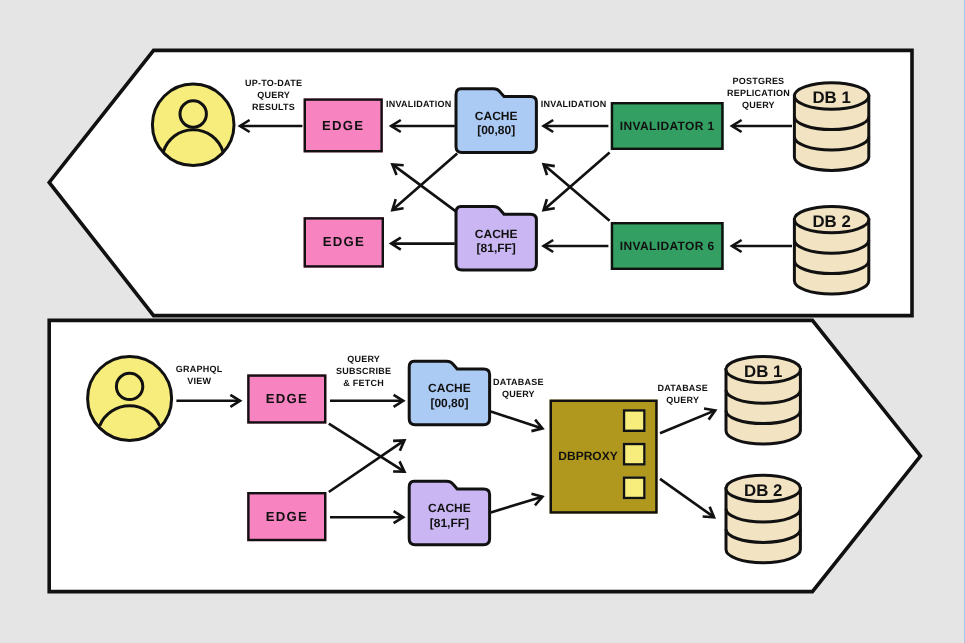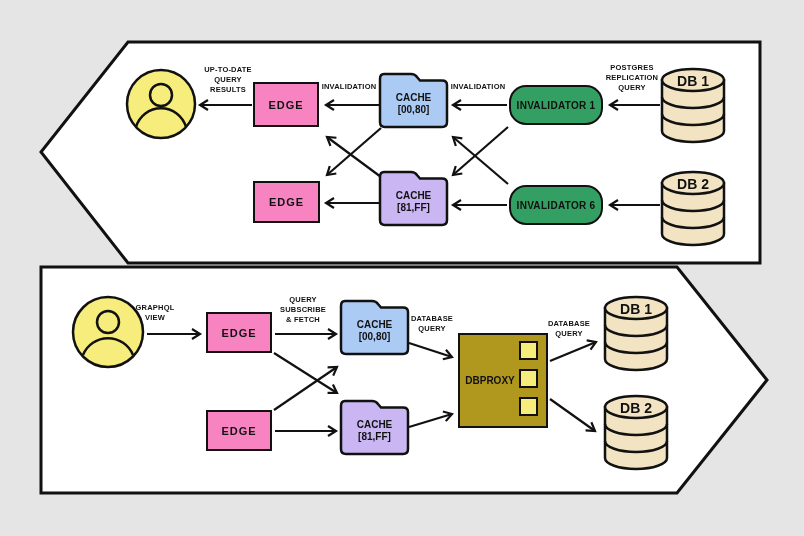--- a/index.html
+++ b/index.html
@@ -4,21 +4,21 @@
 <style>
   html,body{margin:0;padding:0;background:#2F96FC;}
   .canvas{position:relative;width:804px;height:536px;background:#e5e5e5;overflow:hidden;
           font-family:"Liberation Sans",sans-serif;color:#111;}
   svg{position:absolute;left:0;top:0;}
   .lbl{position:absolute;font-weight:bold;font-size:7.5px;line-height:1.3;text-align:center;
        white-space:pre-line;letter-spacing:.2px;color:#111;}
   .node{position:absolute;display:flex;align-items:center;justify-content:center;
         border:2.5px solid #111;font-weight:bold;box-sizing:border-box;color:#111;}
   .edge-box{background:#F783C1;font-size:11px;letter-spacing:1px;}
-  .inv-box{background:#339F62;font-size:10px;letter-spacing:.3px;border-radius:17px;}
+  .inv-box{background:#339F62;font-size:10px;letter-spacing:.3px;}
   .cache-lbl{position:absolute;display:flex;align-items:center;justify-content:center;
              font-weight:bold;font-size:10px;line-height:1.2;text-align:center;white-space:pre-line;color:#111;}
   .db-lbl{position:absolute;font-weight:bold;font-size:14px;text-align:center;color:#111;}
   .proxy{position:absolute;left:458px;top:333px;width:90px;height:95px;background:#B0981F;
          border:2.5px solid #111;box-sizing:border-box;padding-left:32px;}
   .proxy-label{position:absolute;left:2px;top:0;bottom:0;width:56px;display:flex;align-items:center;
                justify-content:center;font-weight:bold;font-size:10px;color:#111;}
   .proxy-sq{position:absolute;right:8px;width:19px;height:19px;background:#F6ED7D;
             border:2px solid #111;box-sizing:border-box;}
 </style>
@@ -119,21 +119,21 @@
 REPLICATION
 QUERY</div>
 <div class="db-lbl" style="left:662px;top:73px;width:62px;">DB 1</div>
 
 <div class="node edge-box" style="left:253px;top:181px;width:67px;height:42px;">EDGE</div>
 <div class="cache-lbl" style="left:380px;top:182px;width:67px;height:40px;">CACHE
 [81,FF]</div>
 <div class="node inv-box" style="left:509px;top:185px;width:94px;height:40px;">INVALIDATOR 6</div>
 <div class="db-lbl" style="left:662px;top:176px;width:62px;">DB 2</div>
 
-<div class="lbl" style="left:129px;top:303px;width:52px;text-align:center;">GRAPHQL
+<div class="lbl" style="left:140px;top:303px;width:52px;text-align:center;">GRAPHQL
 VIEW</div>
 <div class="node edge-box" style="left:206px;top:312px;width:66px;height:41px;">EDGE</div>
 <div class="lbl" style="left:274px;top:295px;width:58px;">QUERY
 SUBSCRIBE
 &amp; FETCH</div>
 <div class="cache-lbl" style="left:341px;top:311px;width:67px;height:40px;">CACHE
 [00,80]</div>
 <div class="lbl" style="left:406px;top:314px;width:52px;">DATABASE
 QUERY</div>
 

